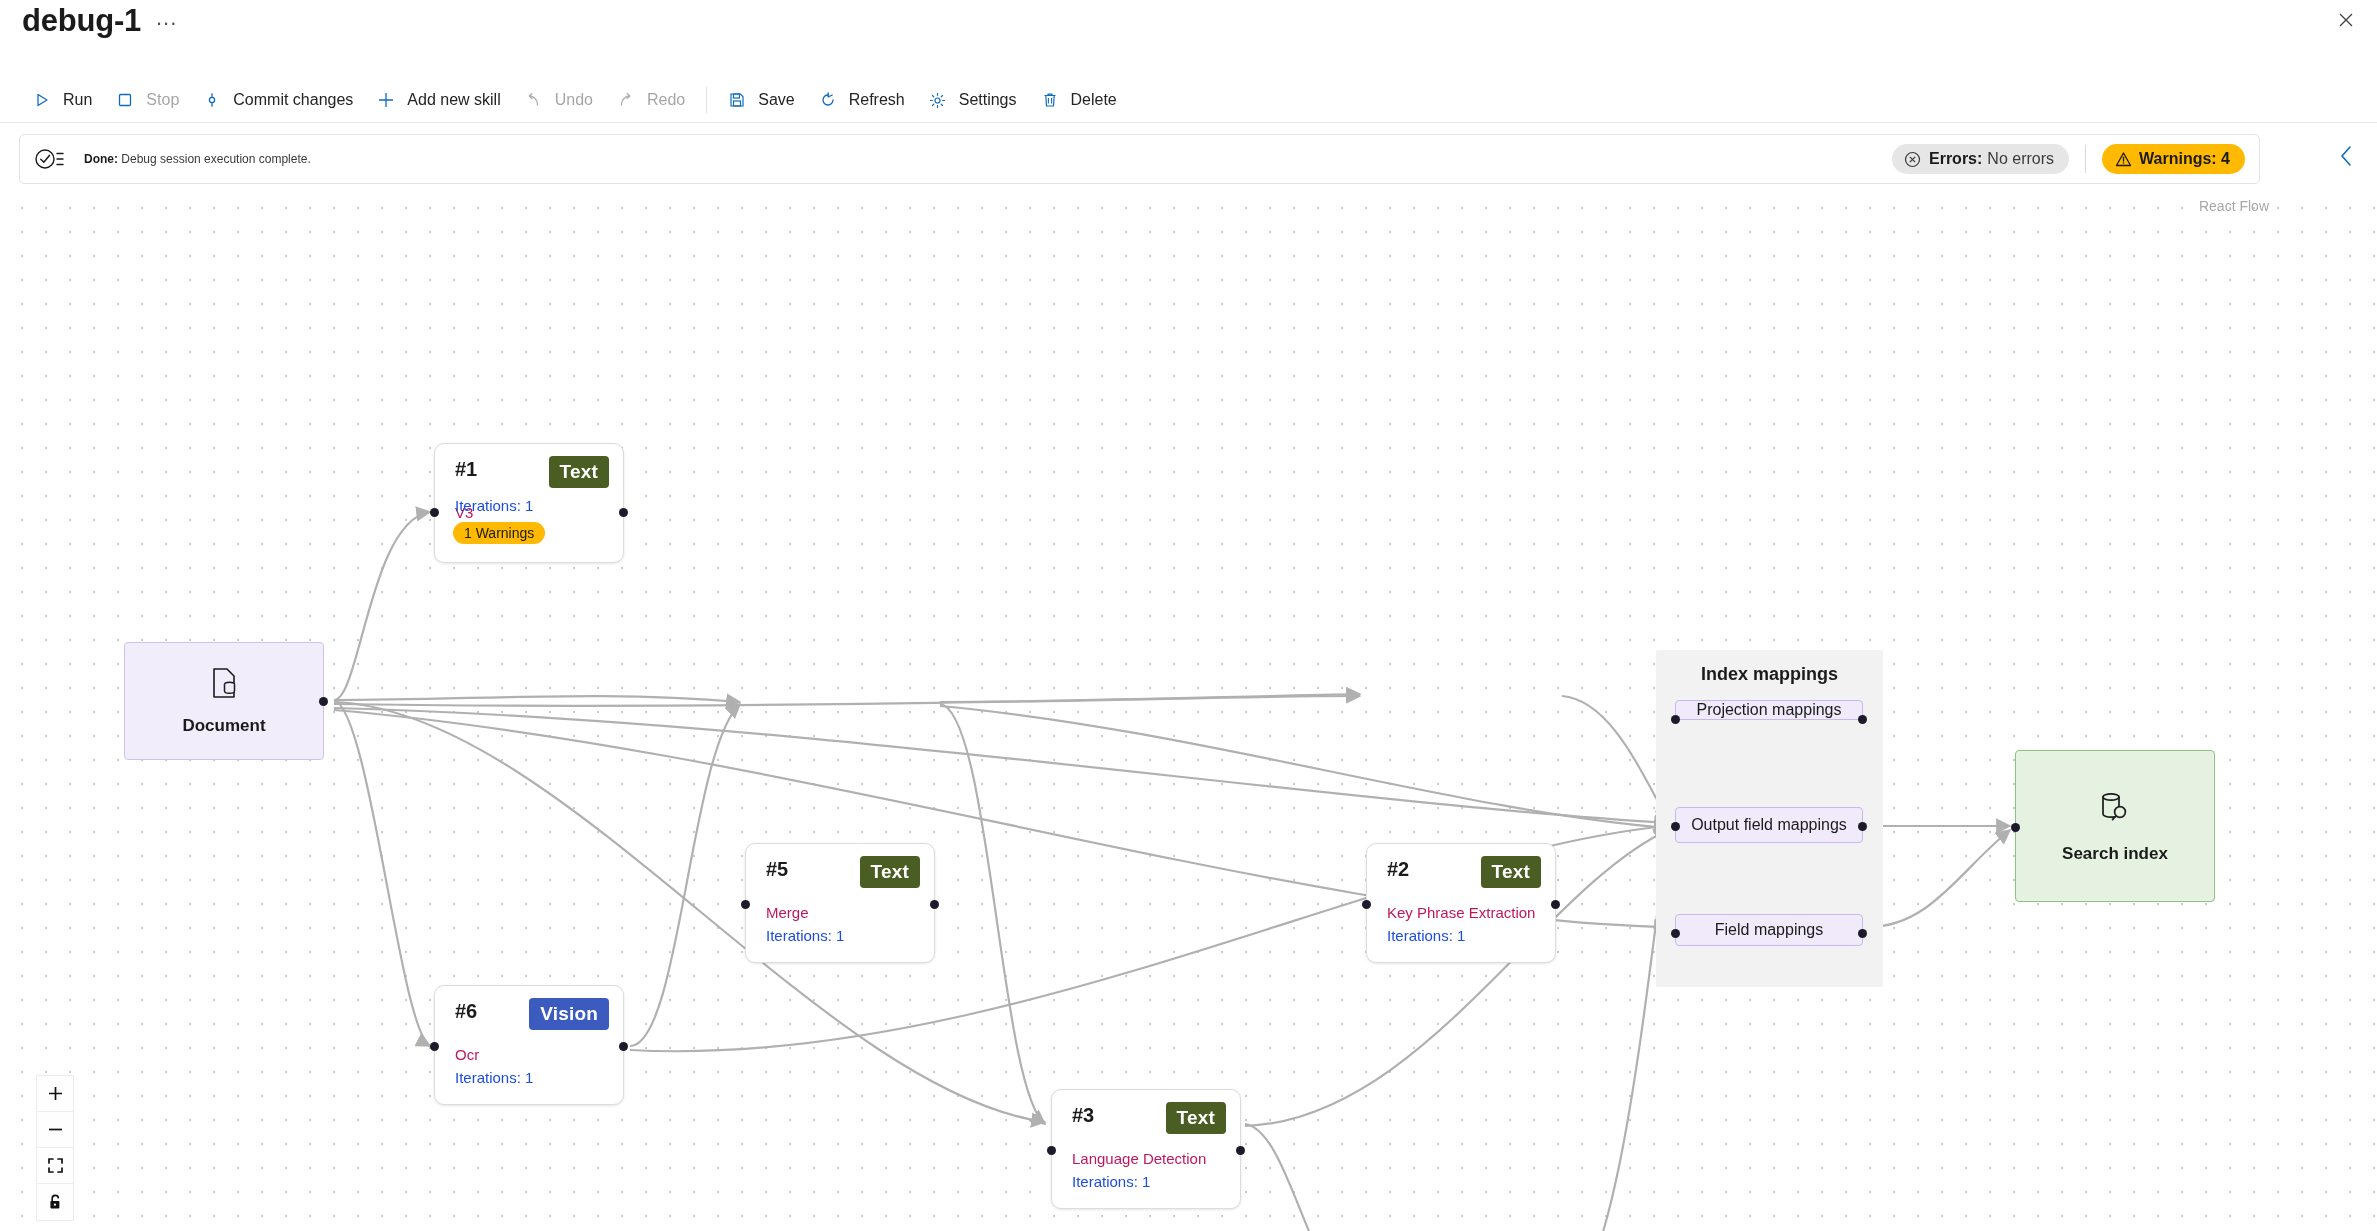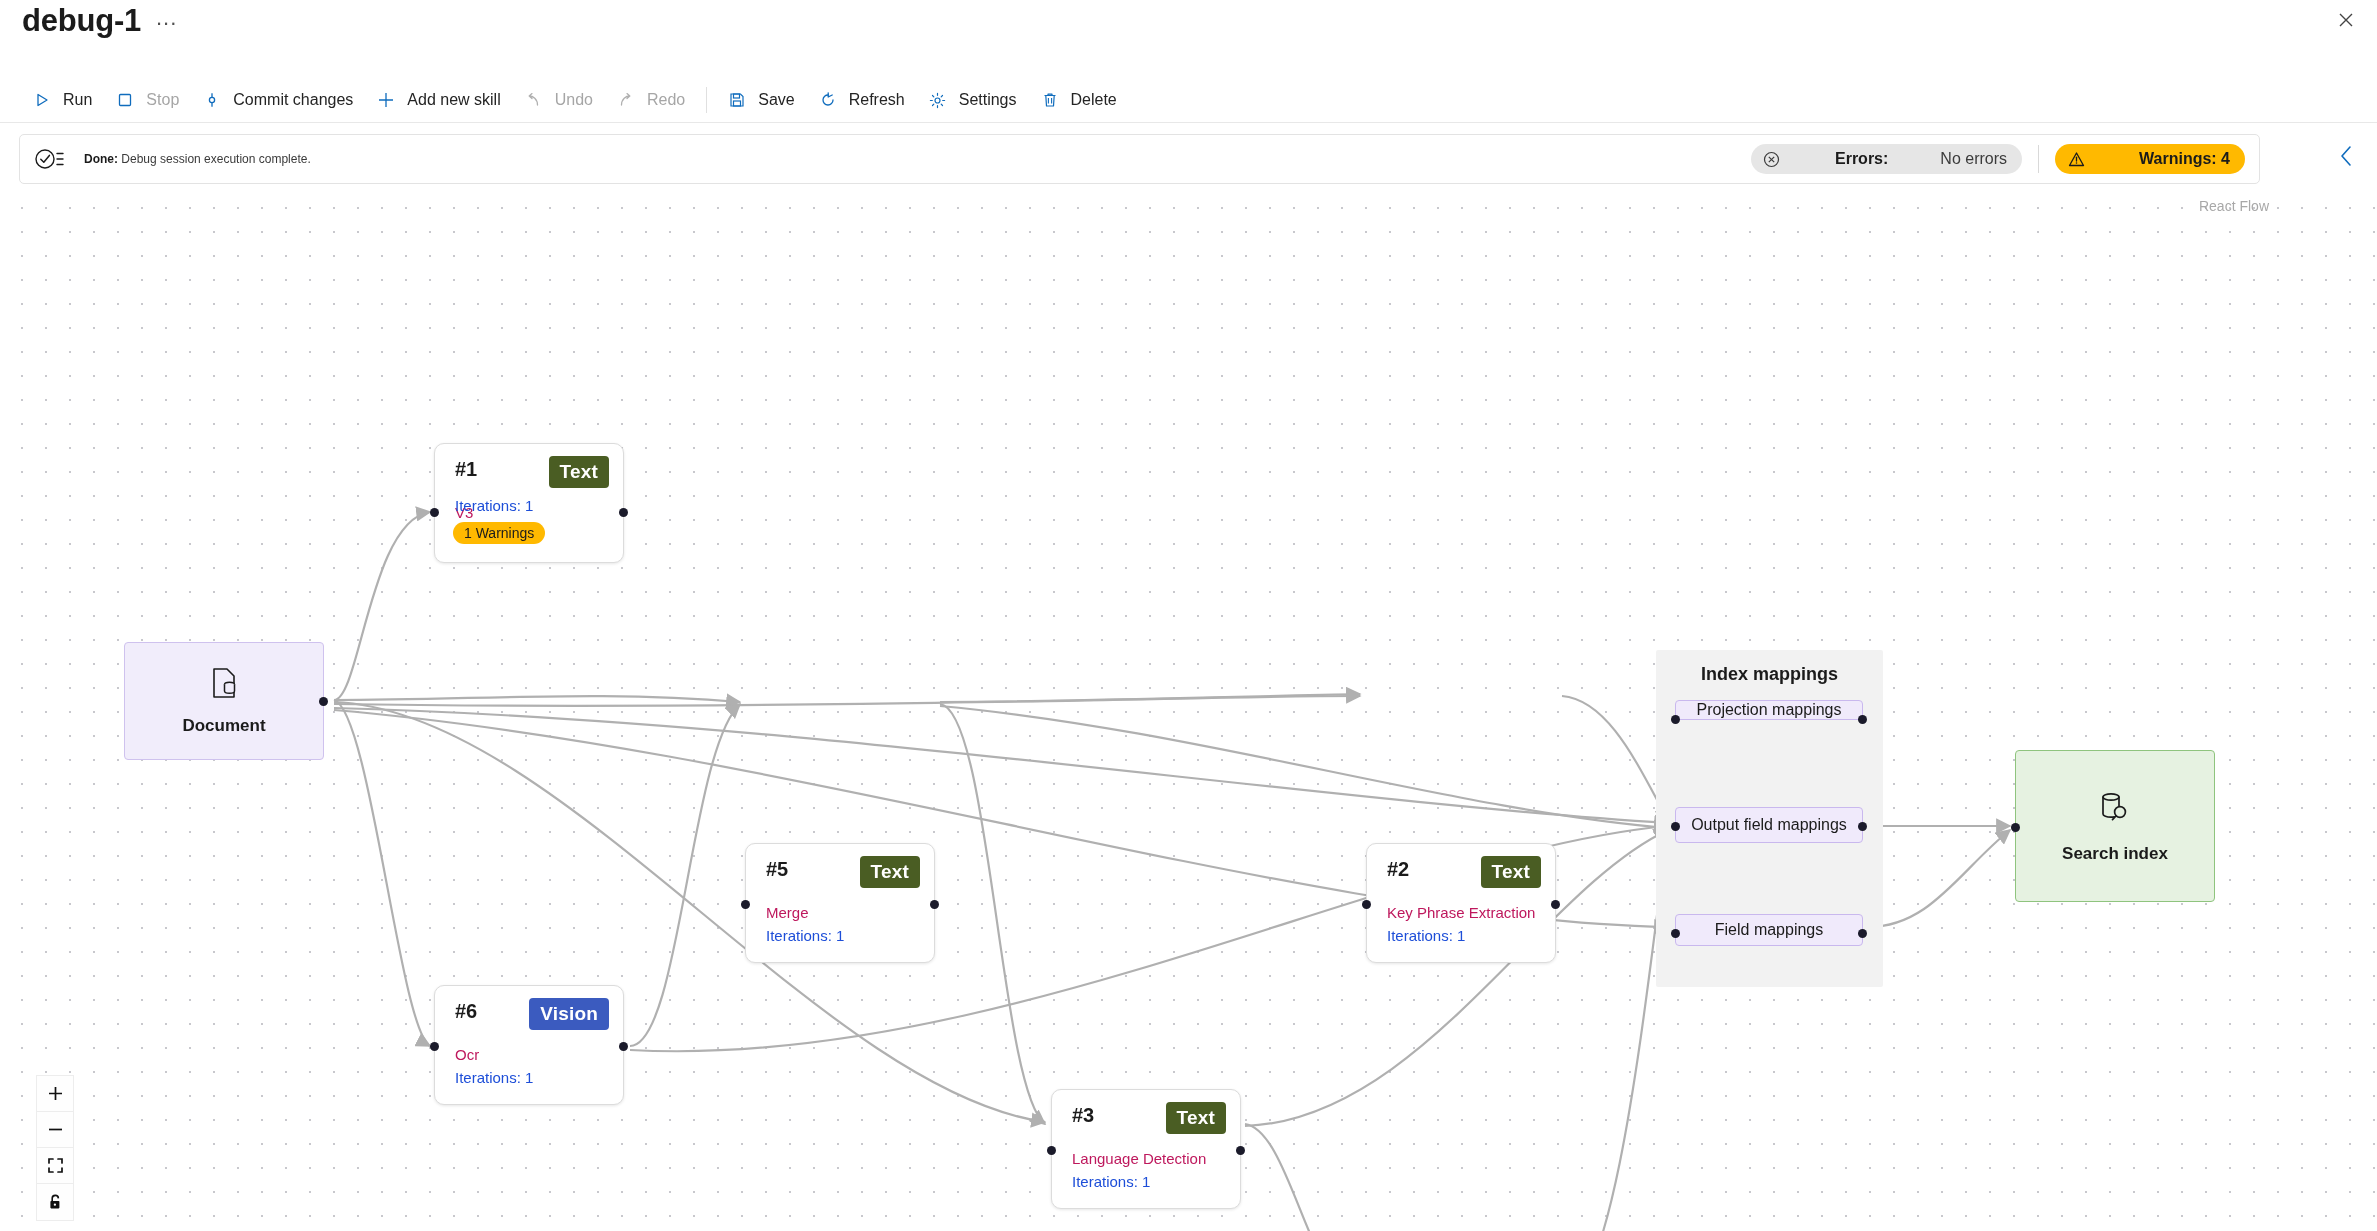--- a/index.html
+++ b/index.html
@@ -70,21 +70,21 @@
   }
   .status-ico { margin-left: 14px; width: 34px; height: 28px; display:flex; align-items:center; }
   .status-text { margin-left: 16px; font-size: 12px; color: #3a3a3a; }
   .status-text b { color: #1b1b1b; font-weight: 700; }
   .status-right {
     margin-left: auto; display: flex; align-items: center; padding-right: 14px;
   }
   .pill {
     display: flex; align-items: center; height: 30px;
     border-radius: 15px; padding: 0 15px 0 9px;
-    font-size: 16px; cursor: pointer; white-space: nowrap; gap: 47px;
+    font-size: 16px; cursor: pointer; white-space: nowrap;
   }
   .pill-errors { background: #e6e6e6; color: #3b3b3b; }
   .pill-errors b { color: #1b1b1b; font-weight: 700; margin-right: 5px; }
   .pill-warn { background: #ffb900; color: #1b1b1b; font-weight: 700; }
   .pill-ico { width: 24px; height: 20px; display:flex; align-items:center; justify-content:center; margin-right: 4px; }
   .pill-divider { width: 1px; height: 28px; background: #d9d9d9; margin: 0 16px; }
   .collapse-chevron {
     position: absolute; right: 14px; top: 140px;
     width: 32px; height: 32px; display: flex; align-items: center; justify-content: center;
     cursor: pointer;

